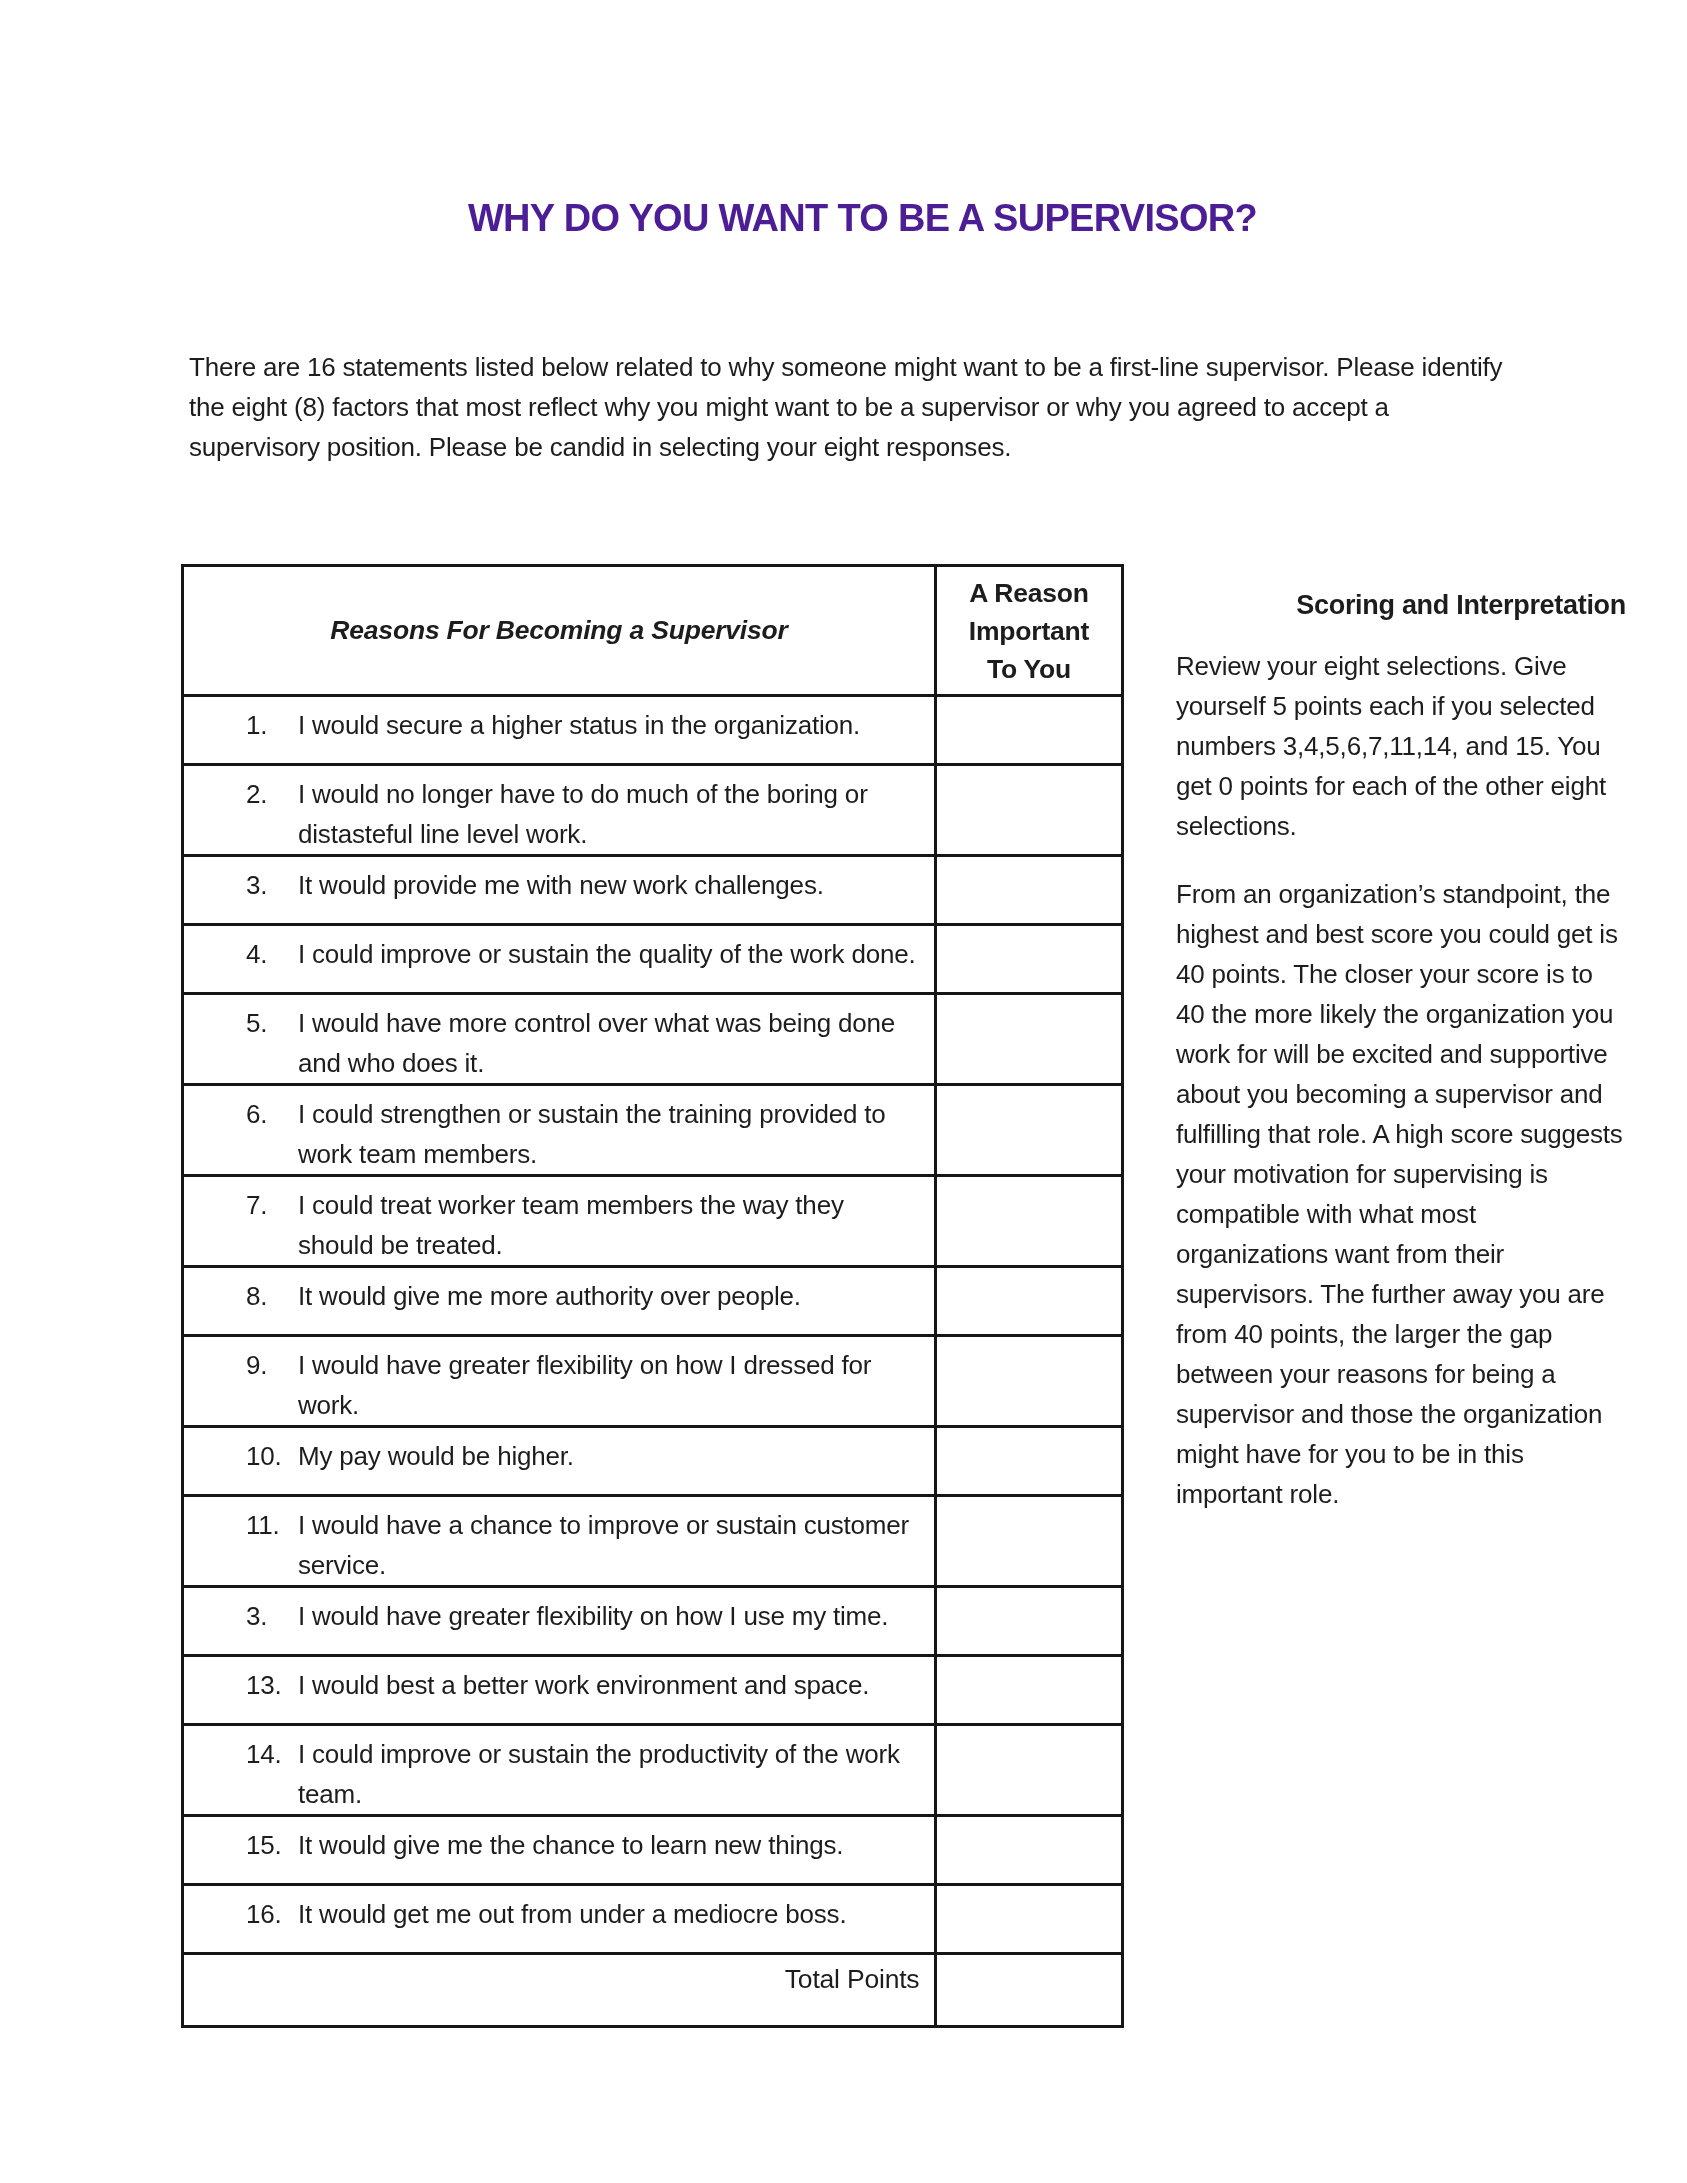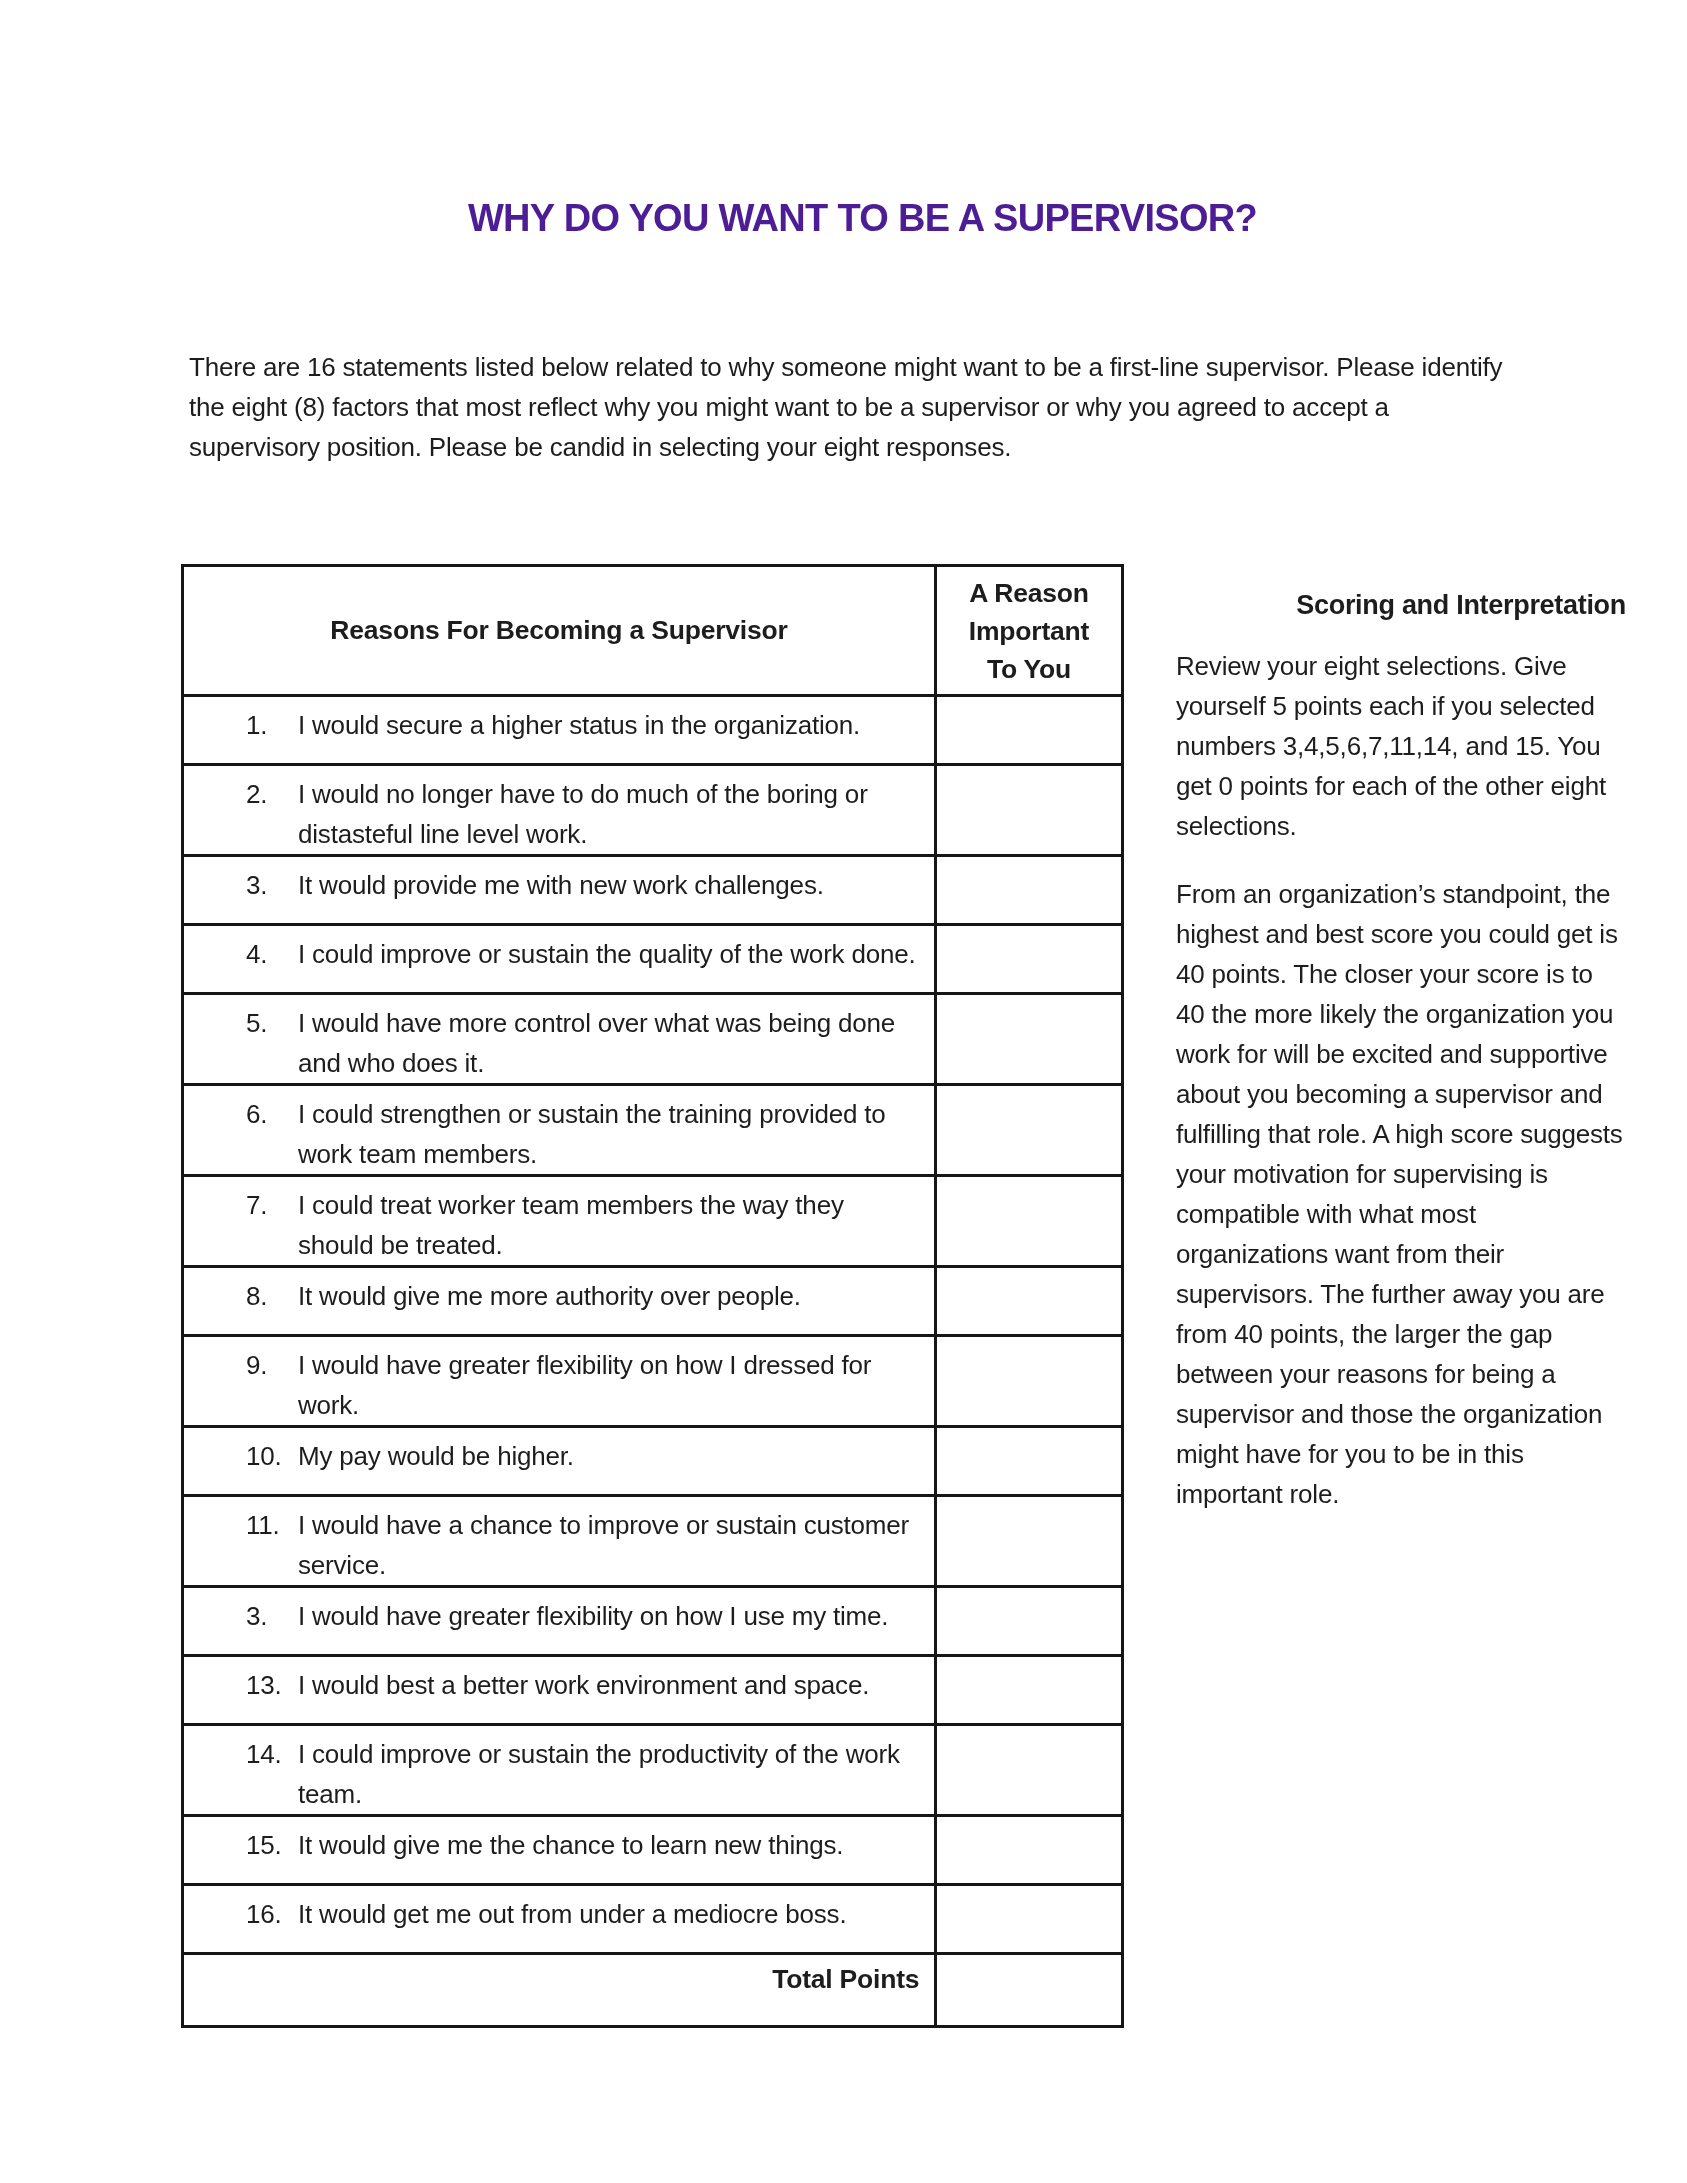--- a/index.html
+++ b/index.html
@@ -50,39 +50,40 @@
   col.c-reason { width:753px; }
   col.c-answer { width:187px; }
   tr.header-row { height:130px; }
   tr.item-row  { height:69px; }
   tr.total-row { height:73px; }
   th.head-reasons {
     text-align:center;
     vertical-align:middle;
     font-weight:bold;
     font-size:26.5px;
+    font-style:italic;
   }
   th.head-important {
     text-align:center;
     vertical-align:middle;
     font-weight:bold;
     font-size:26.5px;
     line-height:38px;
     white-space:pre-line;
   }
   .row-line {
     display:flex;
     padding:8px 16px 0 62px;
     line-height:40px;
   }
   .num { flex:0 0 52px; }
   .txt { flex:1 1 auto; }
   td.total-cell {
     text-align:right;
-    font-weight:bold;
+    font-weight:normal;
     font-size:26.5px;
     padding:9.3px 14.6px 0 0;
   }
   .scoring {
     position:absolute;
     top:585px;
     left:1176px;
     width:450px;
     font-size:26px;
     line-height:40px;

